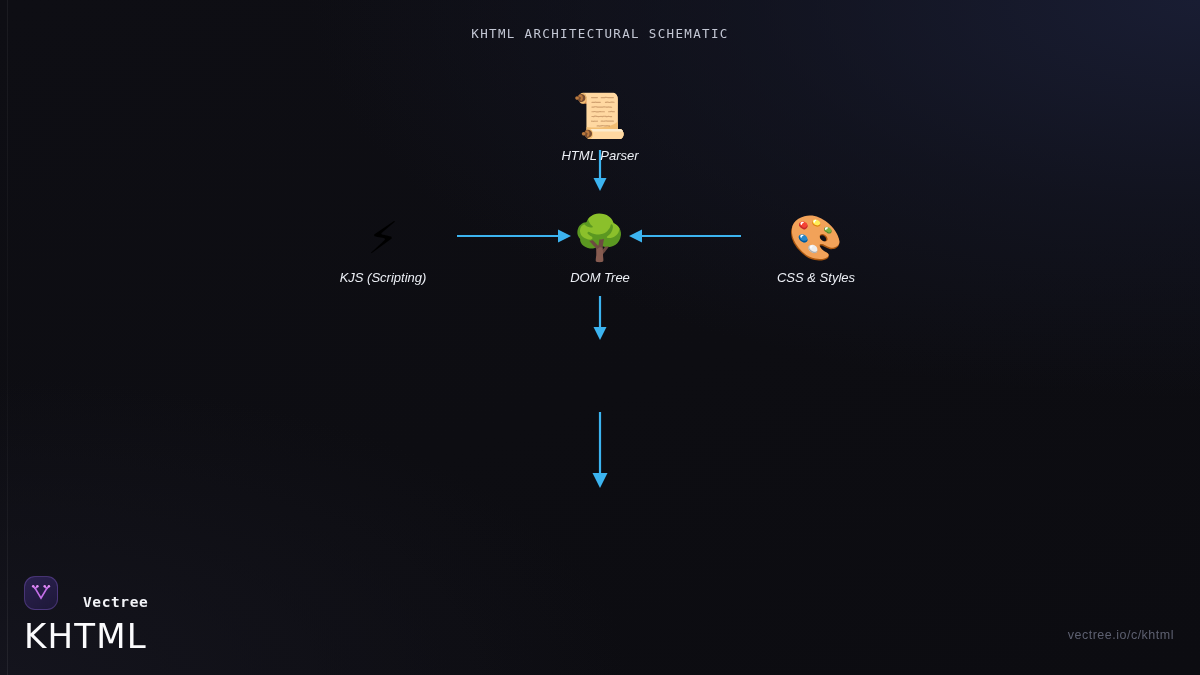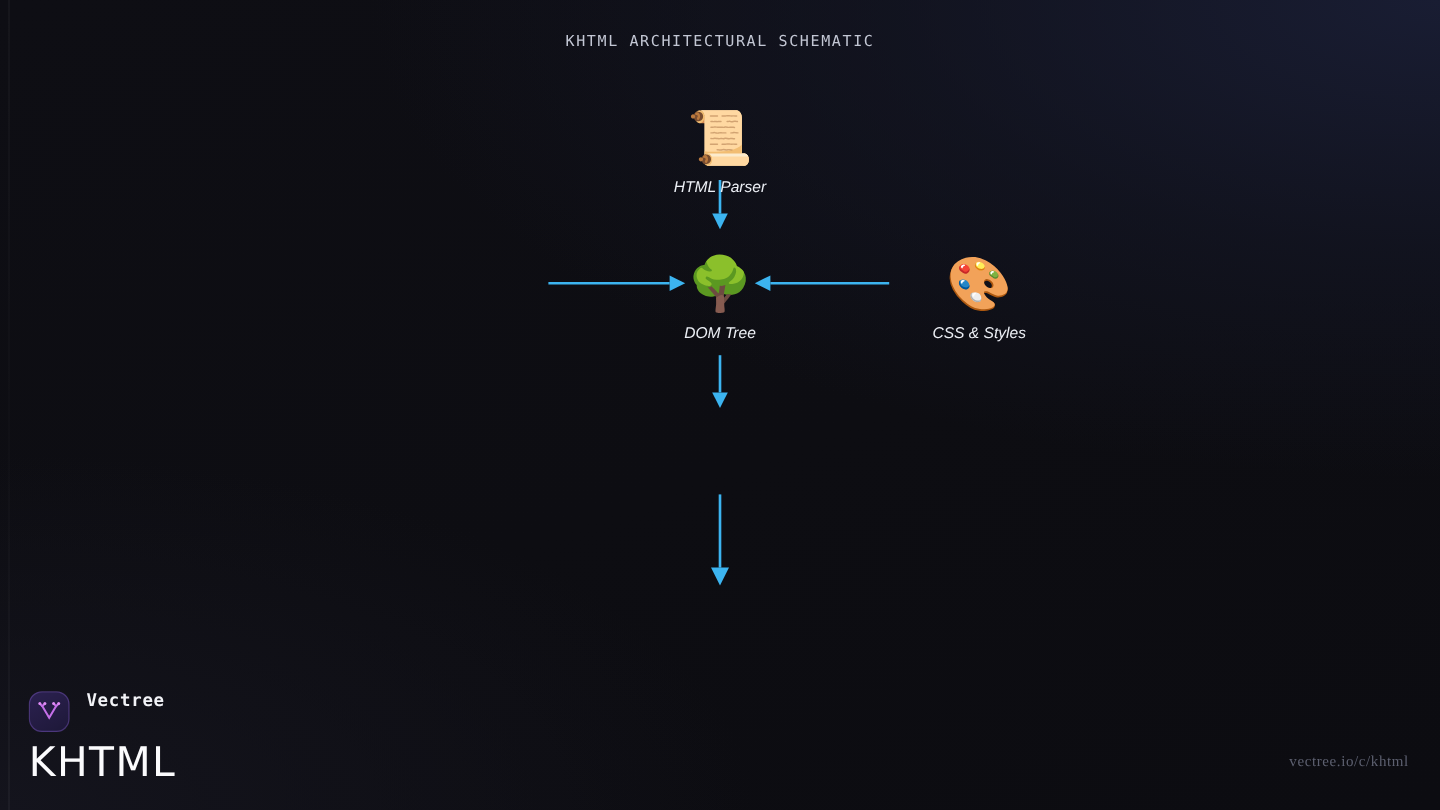--- a/index.html
+++ b/index.html
@@ -63,21 +63,21 @@
   #node-html-parser { left:600px; top:90px; }
   #node-kjs         { left:383px; top:212px; }
   #node-dom-tree    { left:600px; top:212px; }
   #node-css-styles  { left:816px; top:212px; }
   #node-render      { left:600px; top:353px; }
 
   
   #footer-brand {
     position:absolute; left:24px; bottom:22px;
   }
-  #brand-row { display:flex; align-items:flex-start; gap:14px; }
+  #brand-row { display:flex; align-items:flex-end; gap:25px; }
   #brand-logo {
     width:34px; height:34px; border-radius:11px;
     background:linear-gradient(150deg,#2b2150 0%,#241c43 55%,#1d1838 100%);
     border:1px solid rgba(168,120,255,0.28);
     display:flex; align-items:center; justify-content:center;
     flex:0 0 auto;
   }
   #brand-name {
     font-family:"DejaVu Sans Mono","Liberation Mono",monospace;
     font-size:14.5px;
@@ -89,21 +89,21 @@
     margin-top:9px;
     font-family:"DejaVu Sans","Liberation Sans",sans-serif;
     font-size:34px;
     font-weight:normal;
     letter-spacing:1.2px;
     color:#fbfbfd;
     line-height:1;
   }
   #footer-url {
     position:absolute; right:26px; bottom:33px;
-    font-family:Liberation Serif, serif;
+    font-family:Liberation Sans, sans-serif;
     font-size:12.5px;
     letter-spacing:0.5px;
     color:#5d6070;
   }
 </style>
 </head>
 <body>
 
 <div id="stage">
 
@@ -147,20 +147,24 @@
         <line x1="600" y1="412" x2="600" y2="473" stroke="#3cb4f0" stroke-width="2.2"></line>
         <path d="M592.5,473 L607.5,473 L600,488 Z" fill="#3cb4f0"></path>
       </g>
     </svg>
 
     <div class="node" id="node-html-parser">
       <div class="node-icon">📜</div>
       <div class="node-label">HTML Parser</div>
     </div>
 
+    <div class="node" id="node-kjs">
+      <div class="node-icon">⚡</div>
+      <div class="node-label">KJS (Scripting)</div>
+    </div>
 
     <div class="node" id="node-dom-tree">
       <div class="node-icon">🌳</div>
       <div class="node-label">DOM Tree</div>
     </div>
 
     <div class="node" id="node-css-styles">
       <div class="node-icon">🎨</div>
       <div class="node-label">CSS &amp; Styles</div>
     </div>

